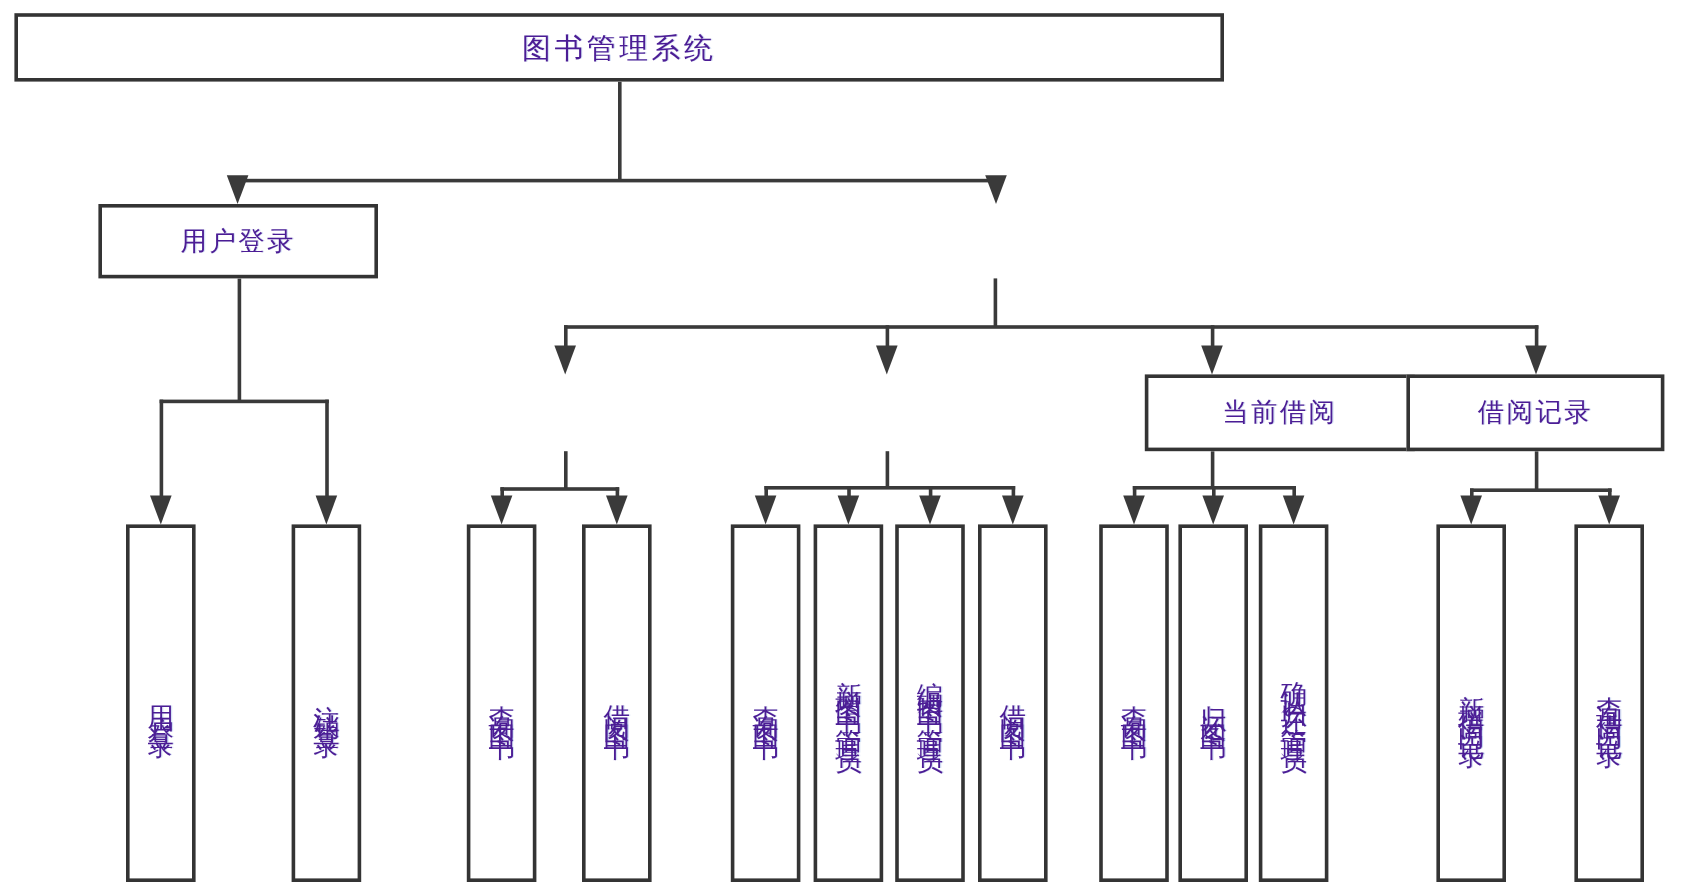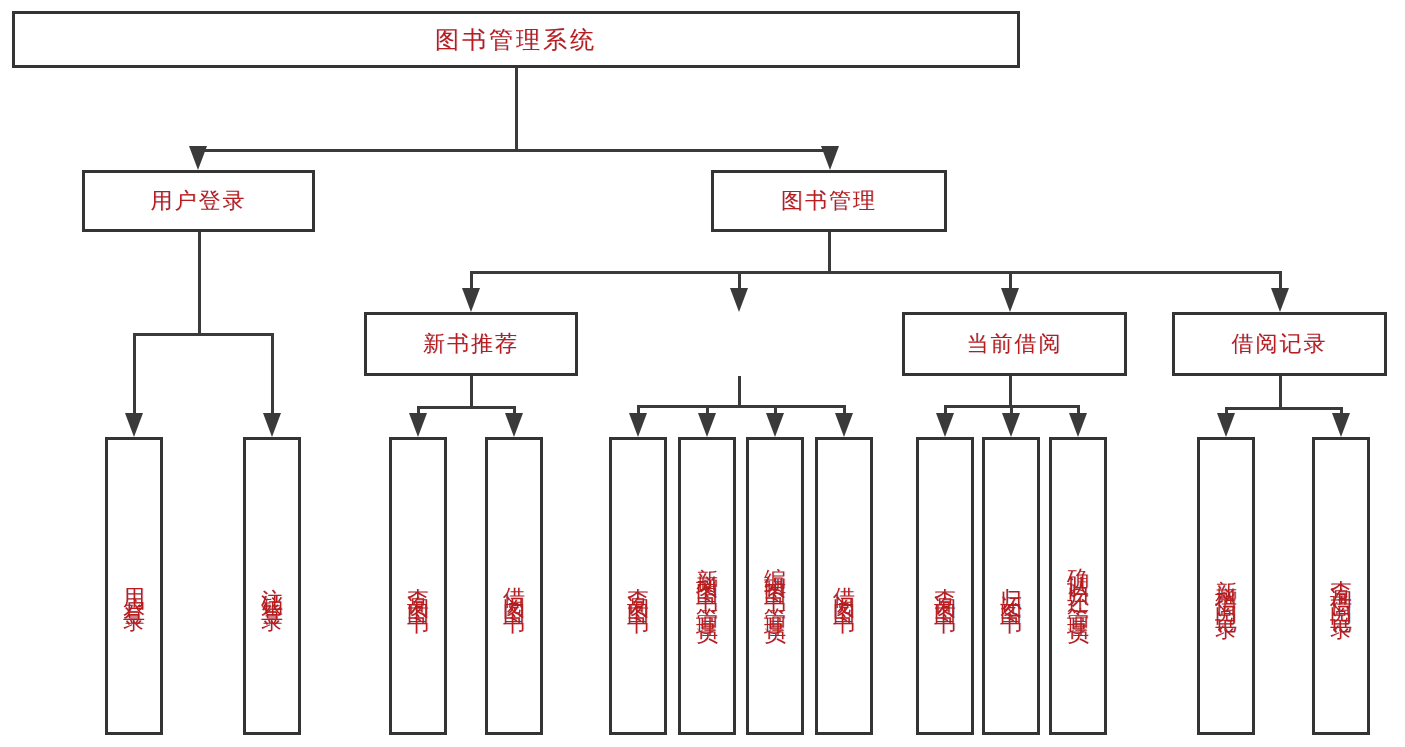--- a/index.html
+++ b/index.html
@@ -8,21 +8,21 @@
     font-family:"Liberation Sans","DejaVu Sans",sans-serif;
     overflow:hidden;
   }
   #diagram{position:absolute;left:0;top:0;width:1405px;height:747px;}
   .box{
     position:absolute;box-sizing:border-box;background:#ffffff;
     border:3px solid #343434;display:flex;align-items:center;justify-content:center;
     z-index:2;
   }
   .lbl{
-    color:#b91c1c;font-size:22px;letter-spacing:2px;white-space:nowrap;
+    color:#4c1d95;font-size:22px;letter-spacing:2px;white-space:nowrap;
     text-shadow:1px 0 0 rgba(110,150,220,0.28);
   }
   .big .lbl{font-size:24px;letter-spacing:3px;}
   .v .lbl{
     writing-mode:vertical-lr;text-orientation:mixed;
     letter-spacing:8px;line-height:1;
   }
   .line{position:absolute;background:#3a3a3a;z-index:1;}
   .arrowhead{
     position:absolute;width:0;height:0;z-index:3;
@@ -40,28 +40,22 @@
 
 <div id="diagram">
 
   <div class="box big" style="left:12px;top:11px;width:1008px;height:57px">
     <span class="lbl">图书管理系统</span>
   </div>
 
   <div class="box" style="left:82px;top:170px;width:233px;height:62px">
     <span class="lbl">用户登录</span>
   </div>
-  <div class="box" style="left:711px;top:170px;width:236px;height:62px">
-    <span class="lbl">图书管理</span>
-  </div>
 
-  <div class="box" style="left:364px;top:312px;width:214px;height:64px">
-    <span class="lbl">新书推荐</span>
-  </div>
-  <div class="box" style="left:902px;top:312px;width:225px;height:64px">
+  <div class="box" style="left:954px;top:312px;width:225px;height:64px">
     <span class="lbl">当前借阅</span>
   </div>
   <div class="box" style="left:1172px;top:312px;width:215px;height:64px">
     <span class="lbl">借阅记录</span>
   </div>
 
   <div class="box v" style="left:105px;top:437px;width:58px;height:298px">
     <span class="lbl">用户登录</span>
   </div>
   <div class="box v" style="left:243px;top:437px;width:58px;height:298px">

